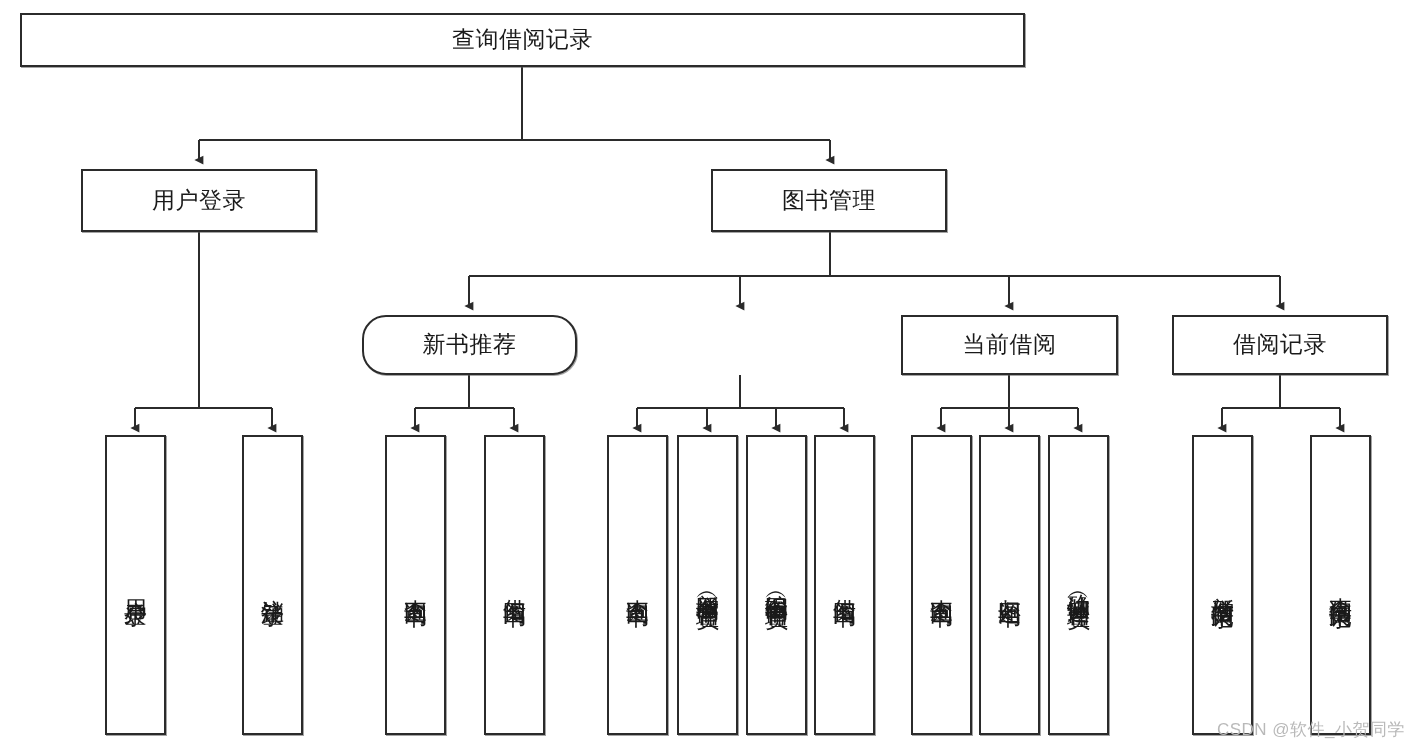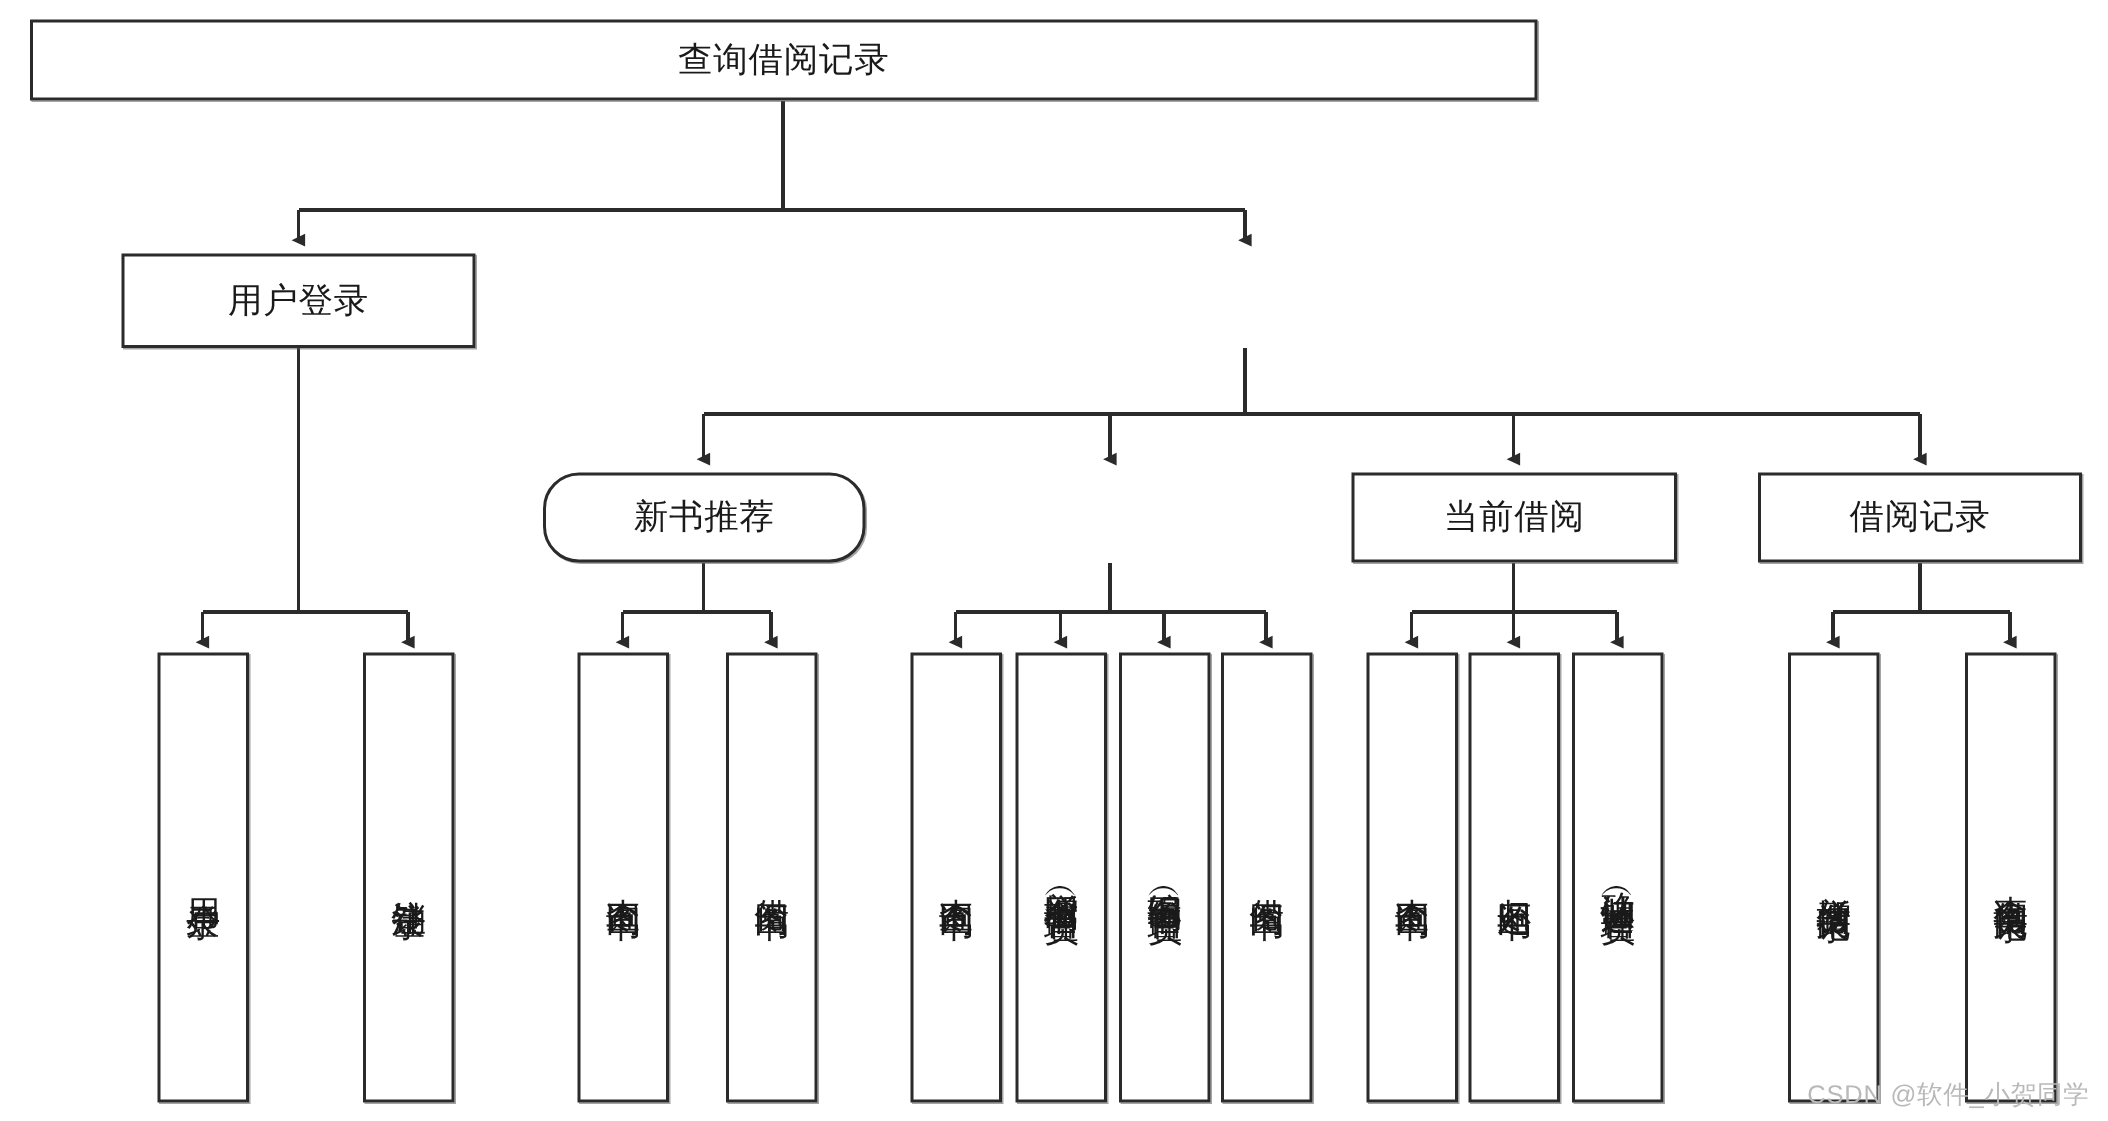--- a/index.html
+++ b/index.html
@@ -52,21 +52,21 @@
     justify-content: center;
   }
   .node.vert > .lbl {
     writing-mode: vertical-rl;
     text-orientation: upright;
     display: block;
     max-height: 100%;
   }
   .watermark {
     position: absolute;
-    right: 12px;
+    right: 0;
     bottom: 6px;
     font-size: 17px;
     color: #b9b9b9;
     letter-spacing: 0.5px;
     white-space: nowrap;
   }
 </style>
 </head>
 <body>
 
@@ -122,20 +122,23 @@
     </g>
   </svg>
 
   <div class="node horiz" style="left:20px; top:13px; width:1005px; height:54px;">
     <span class="lbl">查询借阅记录</span>
   </div>
 
   <div class="node horiz" style="left:81px; top:169px; width:236px; height:63px;">
     <span class="lbl">用户登录</span>
   </div>
+  <div class="node horiz" style="left:711px; top:169px; width:236px; height:63px;">
+    <span class="lbl">图书管理</span>
+  </div>
 
   <div class="node horiz" style="left:362px; top:315px; width:215px; height:60px;border-radius:24px;">
     <span class="lbl">新书推荐</span>
   </div>
   <div class="node horiz" style="left:1172px; top:315px; width:216px; height:60px;">
     <span class="lbl">借阅记录</span>
   </div>
   <div class="node horiz" style="left:901px; top:315px; width:217px; height:60px;">
     <span class="lbl">当前借阅</span>
   </div>

